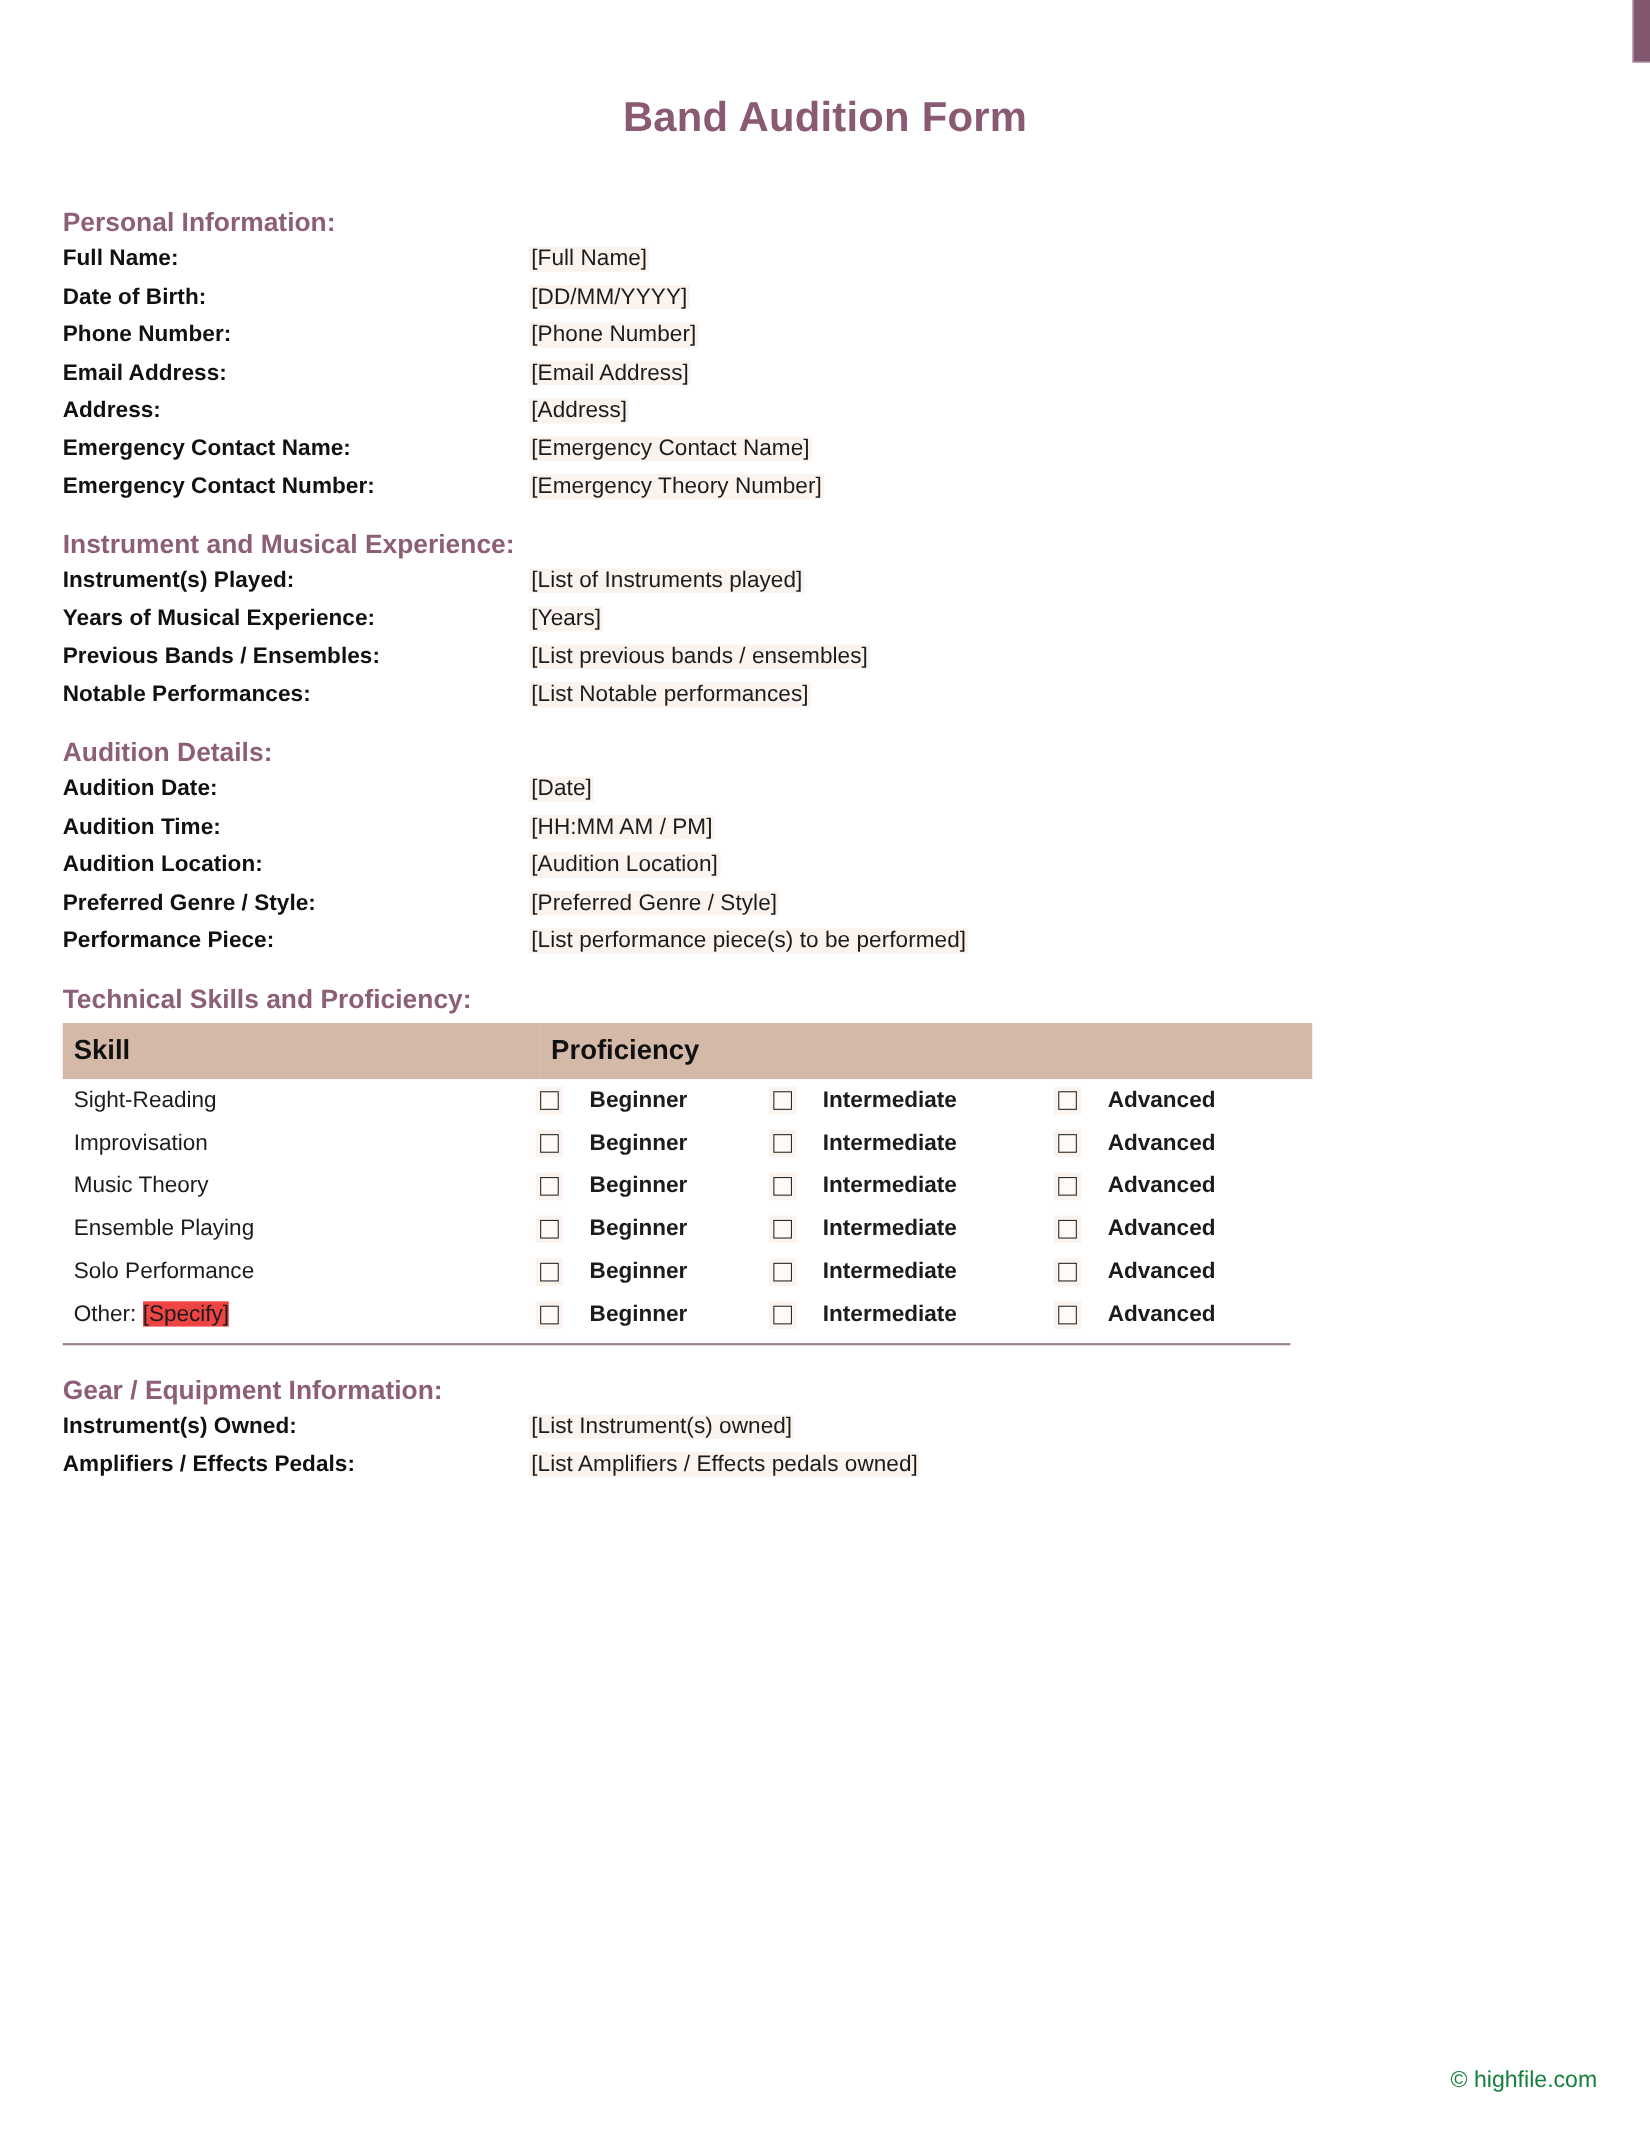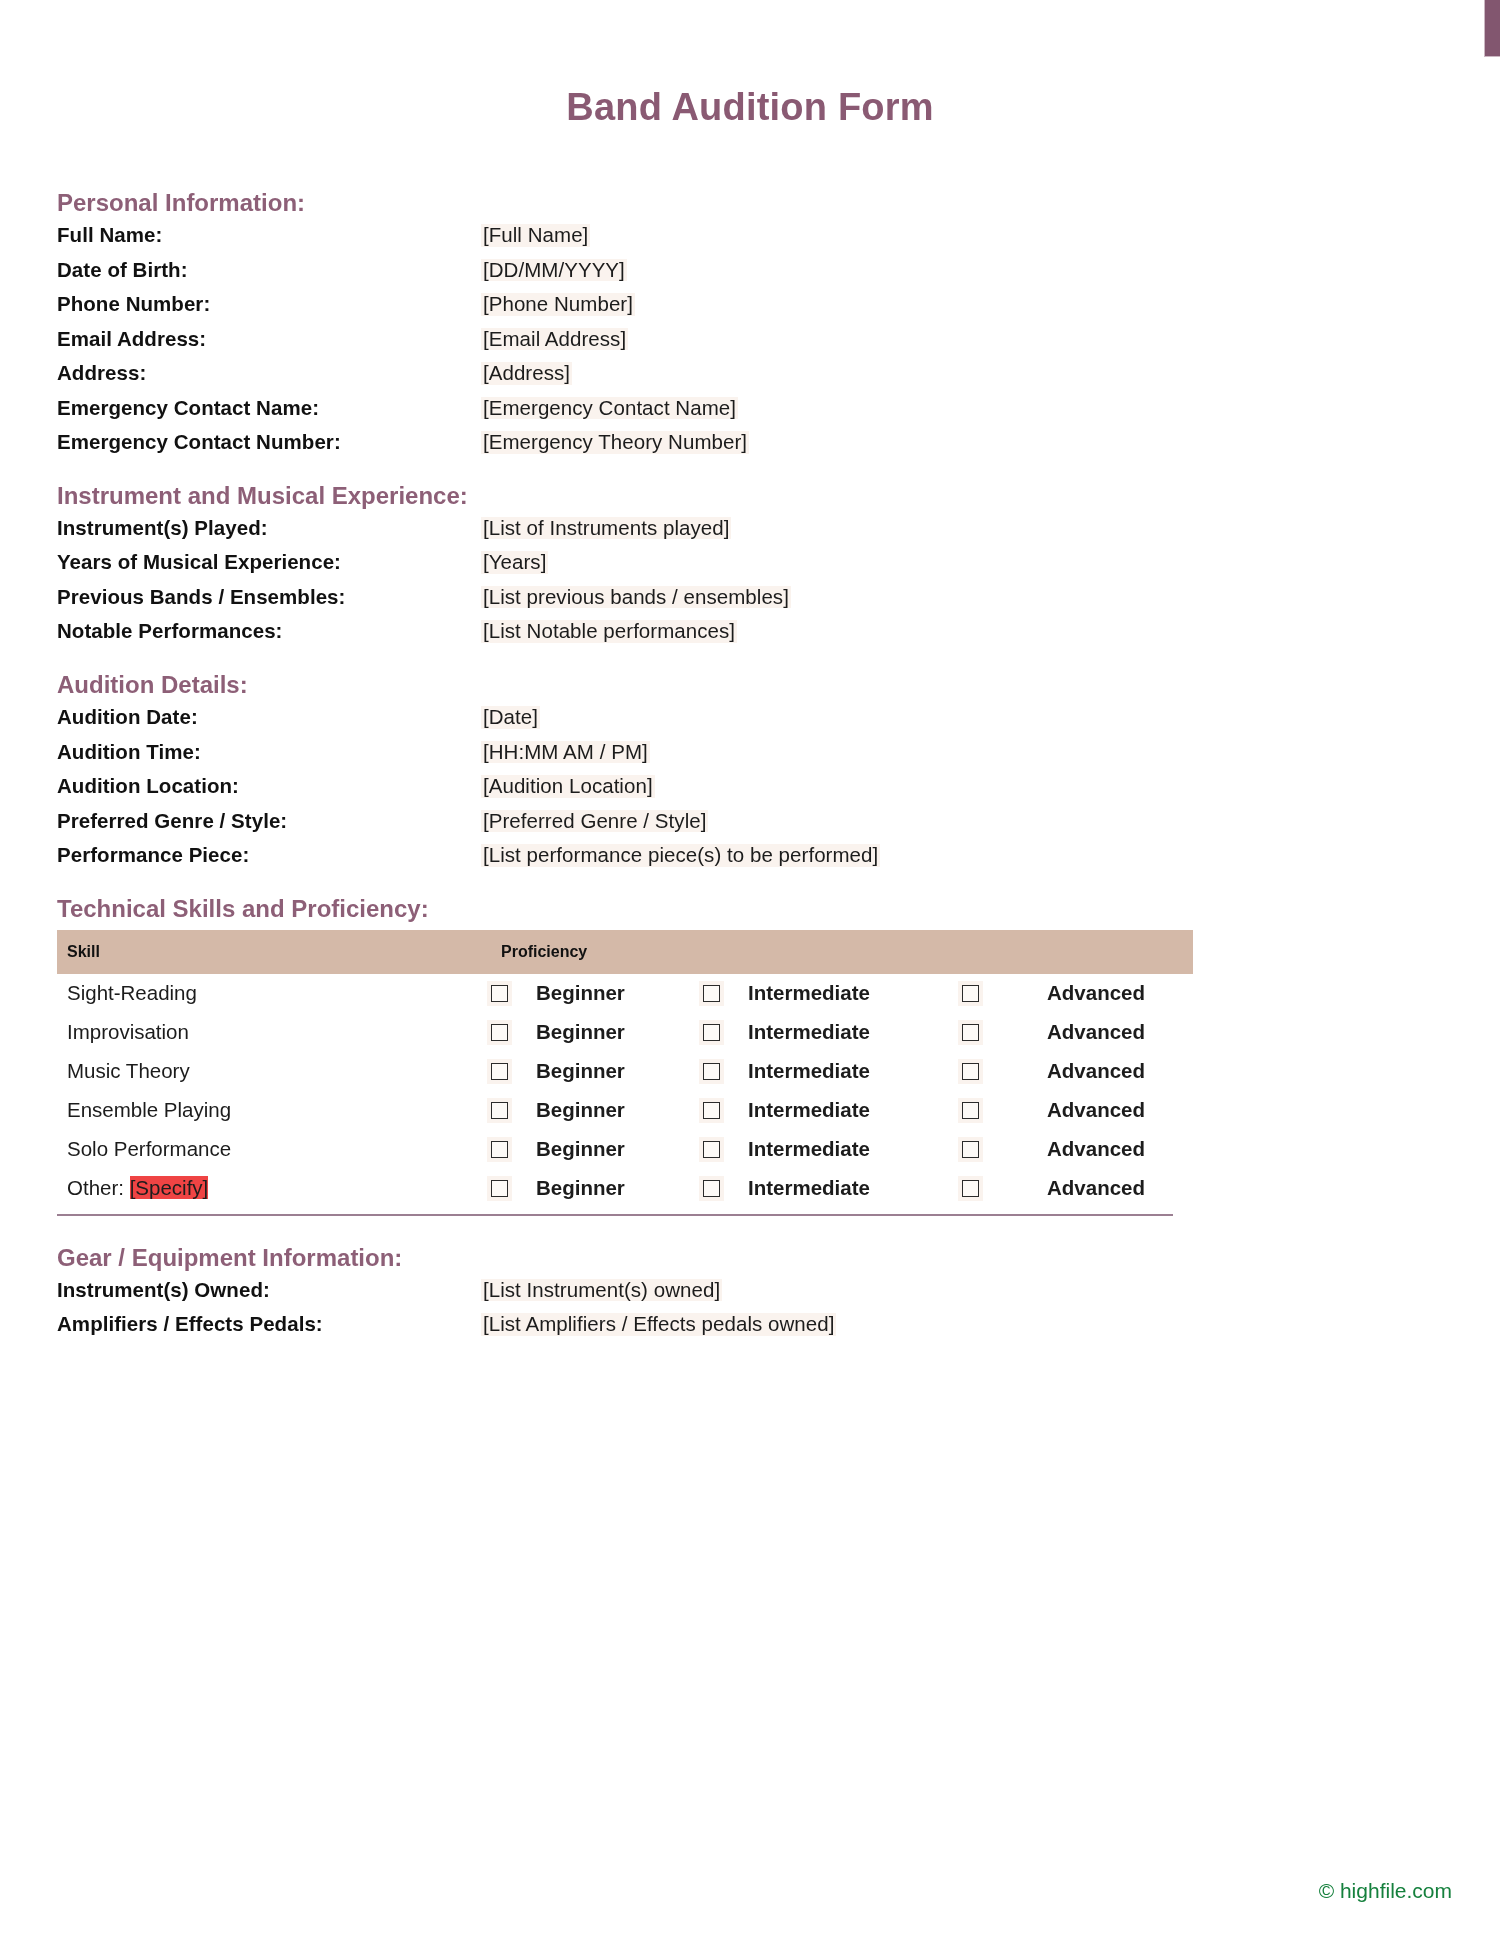--- a/index.html
+++ b/index.html
@@ -91,21 +91,21 @@
   .skills-wrap {
     margin-top: 4px;
   }
   .skills-table {
     width: 1116px;
     border-collapse: collapse;
     table-layout: fixed;
   }
   .skills-table thead th {
     background: #d4b9a8;
-    font-size: 16px;
+    font-size: 25px;
     font-weight: bold;
     color: #111111;
     text-align: left;
     padding: 11px 0 11px 10px;
     height: 22px;
   }
   .skills-table th.col-skill { width: 424px; }
   .skills-table th.col-prof  { width: 692px; }
 
   .skills-table tbody td {
@@ -128,21 +128,21 @@
     display: flex;
     align-items: center;
   }
   .prof-opt {
     display: flex;
     align-items: center;
     flex: 0 0 auto;
   }
   .prof-opt.o1 { width: 212px; }
   .prof-opt.o2 { width: 259px; }
-  .prof-opt.o3 { width: 221px; gap: 40px; }
+  .prof-opt.o3 { width: 221px; }
 
   .cbox {
     width: 17px;
     height: 17px;
     border: 1.6px solid #2b2b2b;
     background: #fdfaf7;
     box-sizing: border-box;
     display: inline-block;
     flex: 0 0 17px;
     box-shadow: 0 0 0 4px #faf3ee;

